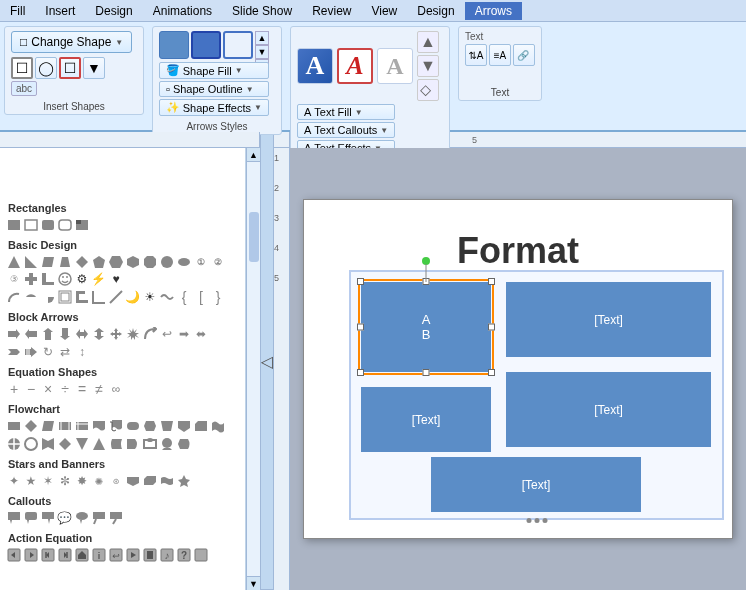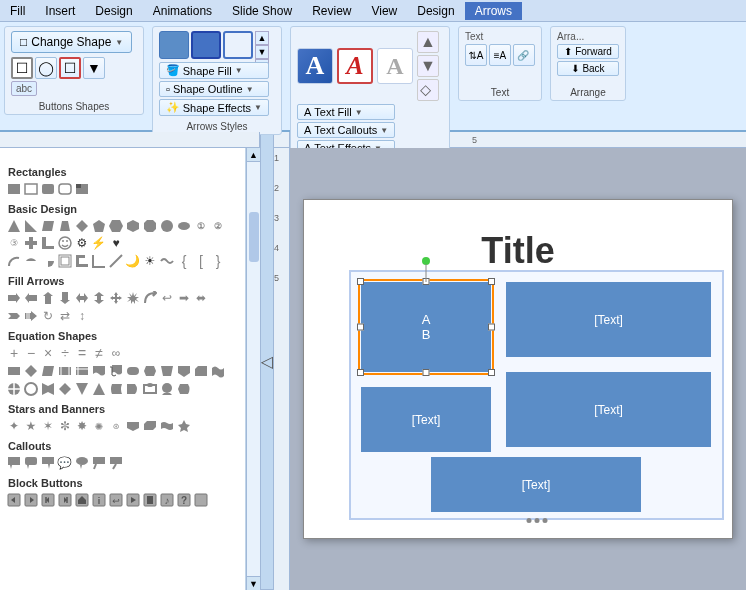--- a/index.html
+++ b/index.html
@@ -88,21 +88,21 @@
       </button>
       <div style="display:flex; gap:2px; margin-top:4px;">
         <div class="small-btn" style="border:2px solid #888; background:white;">☐</div>
         <div class="small-btn">◯</div>
         <div class="small-btn" style="border:2px solid #c44;">☐</div>
         <div class="small-btn">▼</div>
       </div>
       <div style="font-size:10px;color:#555;margin-top:2px;display:flex;gap:4px;">
         <span style="background:#ddeeff;border:1px solid #aac;padding:1px 4px;border-radius:2px;cursor:pointer;">abc</span>
       </div>
-      <div class="ribbon-group-label">Buttons Shapes</div>
+      <div class="ribbon-group-label">Insert Shapes</div>
     </div>
 
     <div class="ribbon-group" style="min-width:130px;">
       <div style="display:flex; gap:2px; margin-bottom:3px;">
         <div style="width:30px;height:28px;background:#5b8dc7;border-radius:3px;border:1px solid #4477bb;"></div>
         <div style="width:30px;height:28px;background:#4472c4;border:2px solid #2244aa;border-radius:3px;"></div>
         <div style="width:30px;height:28px;background:transparent;border:2px solid #4472c4;border-radius:3px;"></div>
         <div style="width:14px;height:28px;display:flex;flex-direction:column;justify-content:space-between;">
           <div style="background:#ddeeff;border:1px solid #aac;text-align:center;font-size:9px;line-height:12px;cursor:pointer;">▲</div>
           <div style="background:#ddeeff;border:1px solid #aac;text-align:center;font-size:9px;line-height:12px;cursor:pointer;">▼</div>
@@ -163,41 +163,33 @@
     <div class="ribbon-group" style="min-width:80px;">
       <div style="font-size:10px;color:#555;text-align:center;margin-bottom:2px;">Text</div>
       <div style="display:flex;gap:2px;flex-wrap:wrap;width:70px;">
         <div class="small-btn" style="font-size:10px;">⇅A</div>
         <div class="small-btn" style="font-size:10px;">≡A</div>
         <div class="small-btn" style="font-size:10px;">🔗</div>
       </div>
       <div class="ribbon-group-label">Text</div>
     </div>
 
-    <div class="ribbon-group" style="min-width:60px;">
-      <div style="font-size:10px;color:#555;margin-bottom:2px;">Arra...</div>
-      <div style="display:flex;flex-direction:column;gap:2px;">
-        <button class="arrange-btn" style="font-size:10px;">⬆ Forward</button>
-        <button class="arrange-btn" style="font-size:10px;">⬇ Back</button>
-      </div>
-      <div class="ribbon-group-label">Arrange</div>
-    </div>
 
   </div>
 </div>
 
 <div class="main-area">
 
   <div class="left-panel" style="position:relative; overflow:hidden;">
 
     <div style="height:16px; background:#e8f0f8; border-bottom:1px solid #a0b8d8; border-right:1px solid #a0b8d8;"></div>
 
     <div style="display:flex;flex:1;overflow:hidden;">
       <div style="flex:1;overflow-y:auto;overflow-x:hidden;background:white;border-right:1px solid #c0d4e8;">
-        <div style="padding:12px 6px;">
+        <div style="padding:12px 6px;margin-top:36px;">
 
           <div class="shape-category">Rectangles</div>
           <div class="shape-row">
             <div class="shape-item">
                 <svg viewBox="0 0 14 14">
                   <rect x="1" y="2" width="12" height="10" fill="#888"></rect>
                 </svg>
               </div>
             <div class="shape-item">
                 <svg viewBox="0 0 14 14">
@@ -346,21 +338,21 @@
             <div class="shape-item">
                 <svg viewBox="0 0 14 14">
                   <path d="M1 7 Q4 3 7 7 Q10 11 13 7" fill="none" stroke="#888" stroke-width="2"></path>
                 </svg>
               </div>
             <div class="shape-item" style="font-size:14px;color:#888;">{</div>
             <div class="shape-item" style="font-size:14px;color:#888;">[</div>
             <div class="shape-item" style="font-size:14px;color:#888;">}</div>
           </div>
 
-          <div class="shape-category">Fill Arrows</div>
+          <div class="shape-category">Block Arrows</div>
           <div class="shape-row">
             <div class="shape-item">
                 <svg viewBox="0 0 14 14">
                   <polygon points="1,4 9,4 9,2 13,7 9,12 9,10 1,10" fill="#888"></polygon>
                 </svg>
               </div>
             <div class="shape-item">
                 <svg viewBox="0 0 14 14">
                   <polygon points="13,4 5,4 5,2 1,7 5,12 5,10 13,10" fill="#888"></polygon>
                 </svg>
@@ -426,20 +418,21 @@
           <div class="shape-row">
             <div class="shape-item" style="font-size:14px;color:#888;">+</div>
             <div class="shape-item" style="font-size:14px;color:#888;">−</div>
             <div class="shape-item" style="font-size:14px;color:#888;">×</div>
             <div class="shape-item" style="font-size:14px;color:#888;">÷</div>
             <div class="shape-item" style="font-size:14px;color:#888;">=</div>
             <div class="shape-item" style="font-size:14px;color:#888;">≠</div>
             <div class="shape-item" style="font-size:12px;color:#888;">∞</div>
           </div>
 
+          <div class="shape-category">Flowchart</div>
           <div class="shape-row">
             <div class="shape-item">
                 <svg viewBox="0 0 14 14">
                   <rect x="1" y="3" width="12" height="8" fill="#888"></rect>
                 </svg>
               </div>
             <div class="shape-item">
                 <svg viewBox="0 0 14 14">
                   <polygon points="7,1 13,7 7,13 1,7" fill="#888"></polygon>
                 </svg>
@@ -633,21 +626,21 @@
                 </svg>
               </div>
             <div class="shape-item">
                 <svg viewBox="0 0 14 14">
                   <rect x="1" y="1" width="12" height="7" fill="#888"></rect>
                   <line x1="7" y1="8" x2="4" y2="13" stroke="#888" stroke-width="2"></line>
                 </svg>
               </div>
           </div>
 
-          <div class="shape-category">Block Buttons</div>
+          <div class="shape-category">Action Equation</div>
           <div class="shape-row">
             <div class="shape-item">
                 <svg viewBox="0 0 14 14">
                   <rect x="1" y="1" width="12" height="12" rx="1" fill="#aaa" stroke="#777" stroke-width="1"></rect>
                   <polygon points="8,4 4,7 8,10" fill="#555"></polygon>
                 </svg>
               </div>
             <div class="shape-item">
                 <svg viewBox="0 0 14 14">
                   <rect x="1" y="1" width="12" height="12" rx="1" fill="#aaa" stroke="#777" stroke-width="1"></rect>
@@ -753,21 +746,21 @@
         <span>2</span>
         <span>3</span>
         <span>4</span>
         <span>5</span>
       </div>
 
       <div class="slide-viewport">
 
         <div class="slide">
 
-          <div class="slide-title">Title</div>
+          <div class="slide-title">Format</div>
 
           <div style="position:absolute;top:70px;left:45px;width:375px;height:250px;border:2px solid #b8ccee;background:#f4f8ff;">
 
             <div style="position:absolute;left:10px;top:10px;width:130px;height:90px;background:#5b8dc7;color:white;display:flex;align-items:center;justify-content:center;flex-direction:column;font-size:13px;cursor:pointer;outline:2px solid #ff8800;outline-offset:1px;">
               <div>A</div>
               <div>B</div>
 
               <div style="position:absolute;width:7px;height:7px;background:white;border:1px solid #666;top:-4px;left:-4px;"></div>
               <div style="position:absolute;width:7px;height:7px;background:white;border:1px solid #666;top:-4px;left:50%;transform:translateX(-50%);"></div>
               <div style="position:absolute;width:7px;height:7px;background:white;border:1px solid #666;top:-4px;right:-4px;"></div>

